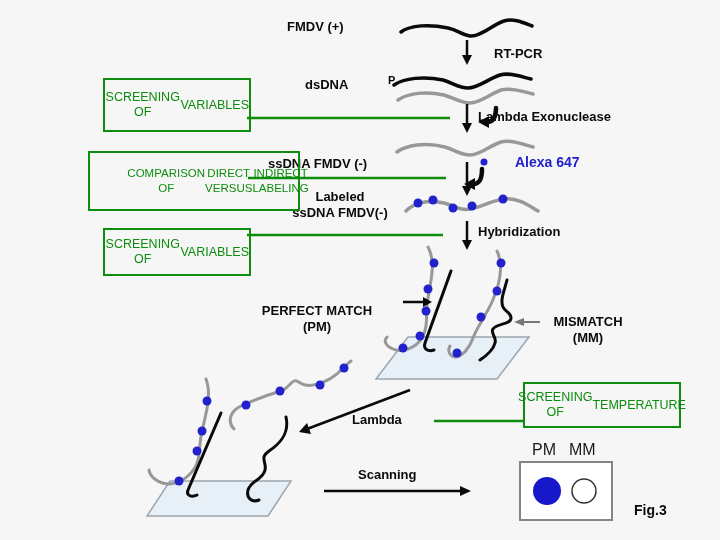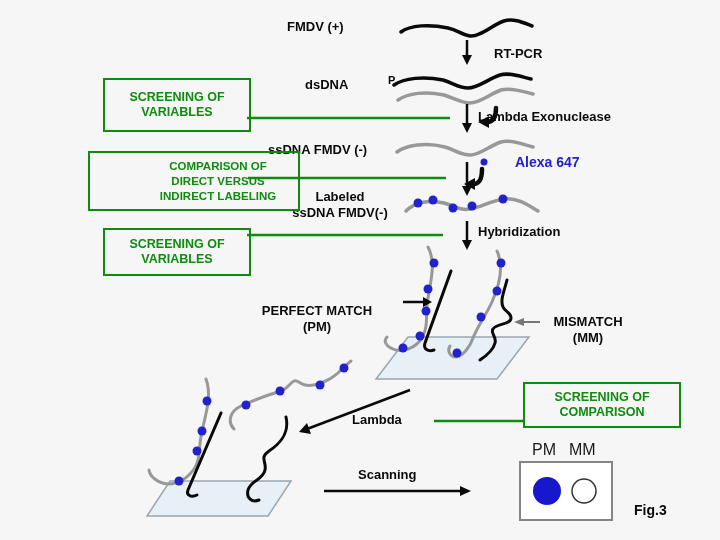--- a/index.html
+++ b/index.html
@@ -10,22 +10,22 @@
   #art{position:absolute;left:0;top:0;}
   .lbl{
     position:absolute;font-weight:bold;font-size:13px;color:#0a0a0a;
     white-space:nowrap;line-height:1.2;
   }
   .right{text-align:left;}
   .center{text-align:center;white-space:normal;}
   .blue{color:#2121cc;}
   .callout{
     position:absolute;border:2.5px solid #0e8c0e;color:#0e8c0e;
-    background:transparent;display:flex;flex-direction:column;
-    align-items:center;justify-content:center;font-weight:bold;
+    background:transparent;display:flex;flex-direction:row;
+    align-items:center;justify-content:center;font-weight:normal;
     text-align:center;
   }
   .callout div{line-height:15px;}
   .spot-lbl{position:absolute;font-size:16px;font-weight:normal;color:#1a1a1a;}
   .fig{position:absolute;font-weight:bold;font-size:14px;color:#0a0a0a;}
 </style>
 </head>
 <body>
 
 <div id="stage">
@@ -158,21 +158,21 @@
       <circle cx="547" cy="491" r="14" fill="#1717cc"></circle>
       <circle cx="584" cy="491" r="12" fill="#ffffff" stroke="#333333" stroke-width="1.5"></circle>
     </g>
   </svg>
 
   <div class="lbl right" style="left:287px;top:19px;width:100px;">FMDV (+)</div>
   <div class="lbl" style="left:494px;top:46px;">RT-PCR</div>
   <div class="lbl right" style="left:305px;top:77px;width:80px;">dsDNA</div>
   <div class="lbl" style="left:388px;top:74px;font-size:11px;">P</div>
   <div class="lbl" style="left:478px;top:109px;">Lambda Exonuclease</div>
-  <div class="lbl right" style="left:268px;top:142px;width:122px;">ssDNA FMDV (-)</div>
+  <div class="lbl right" style="left:268px;top:156px;width:122px;">ssDNA FMDV (-)</div>
   <div class="lbl blue" style="left:515px;top:154px;font-size:14px;">Alexa 647</div>
   <div class="lbl center" style="left:270px;top:189px;width:140px;">
     <div>Labeled</div>
     <div>ssDNA FMDV(-)</div>
   </div>
   <div class="lbl" style="left:478px;top:224px;">Hybridization</div>
   <div class="lbl center" style="left:247px;top:303px;width:140px;">
     <div>PERFECT MATCH</div>
     <div>(PM)</div>
   </div>
@@ -191,21 +191,21 @@
     <div>COMPARISON OF</div>
     <div>DIRECT VERSUS</div>
     <div>INDIRECT LABELING</div>
   </div>
   <div class="callout" style="left:103px;top:228px;width:144px;height:44px;font-size:12.5px;">
     <div>SCREENING OF</div>
     <div>VARIABLES</div>
   </div>
   <div class="callout" style="left:523px;top:382px;width:154px;height:42px;font-size:12.5px;">
     <div>SCREENING OF</div>
-    <div>COMPARISON</div>
+    <div>TEMPERATURE</div>
   </div>
 
   <div class="spot-lbl" style="left:532px;top:441px;">PM</div>
   <div class="spot-lbl" style="left:569px;top:441px;">MM</div>
 
   <div class="fig" style="left:634px;top:502px;">Fig.3</div>
 
 </div>
 
 </body></html>

